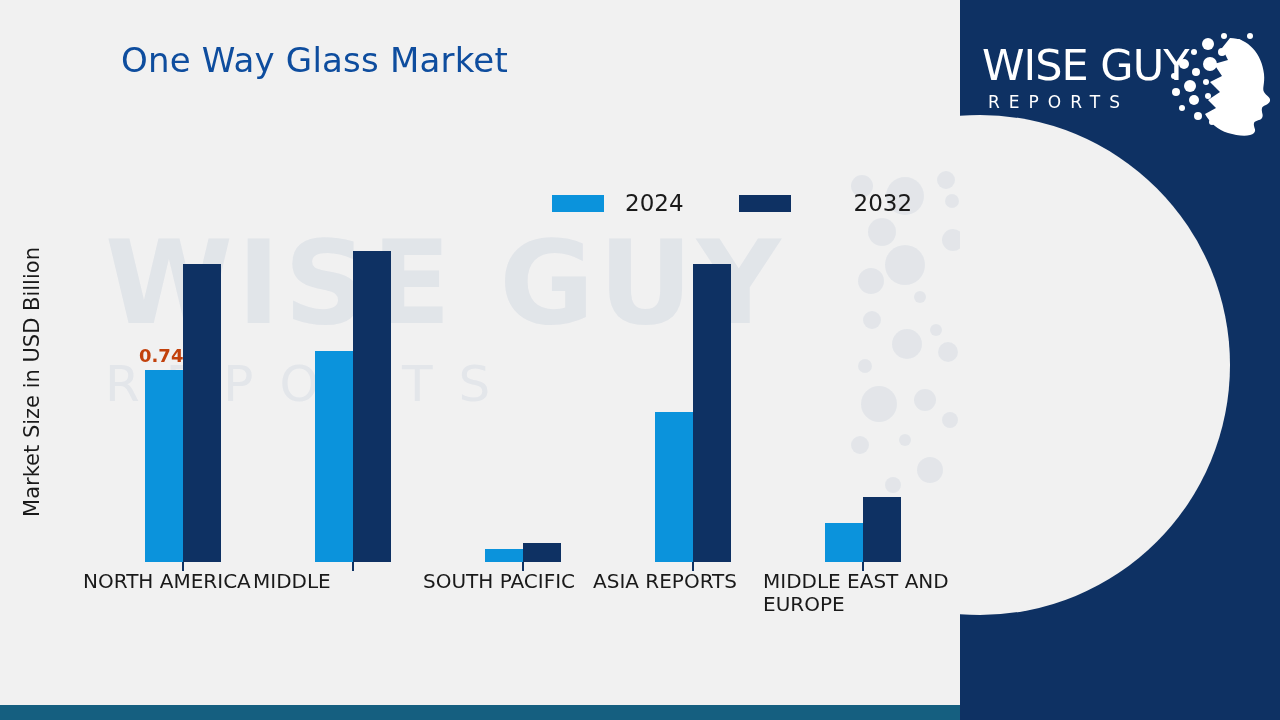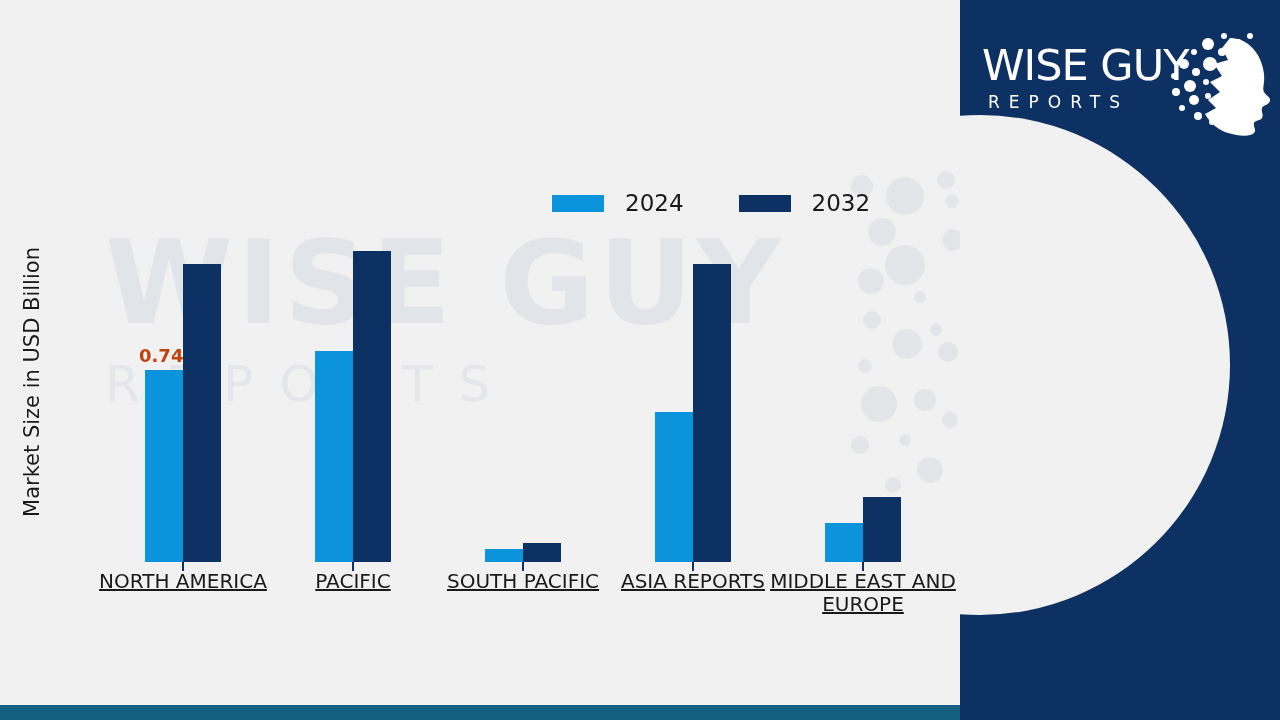--- a/index.html
+++ b/index.html
@@ -144,21 +144,21 @@
   }
   .legend {
     position: absolute;
     left: 552px;
     top: 192px;
     display: flex;
     align-items: center;
     gap: 0px;
   }
   .legend-item { display: flex; align-items: center; }
-  .legend-item + .legend-item { margin-left: 55px; }
+  .legend-item + .legend-item { margin-left: 55px; gap: 42px; }
   .legend-swatch {
     width: 52px;
     height: 17px;
     display: inline-block;
   }
   .legend-text {
     margin-left: 21px;
     font-size: 23px;
     color: #1a1a1a;
     line-height: 1;
@@ -206,25 +206,24 @@
     font-weight: 700;
     color: #c2410c;
     white-space: nowrap;
     margin-top: 8px;
   }
   .cat-label {
     position: absolute;
     top: 420px;
     width: 200px;
     left: -62px;
-    text-align: center;
+    text-align: left;
     font-size: 20px;
     color: #1a1a1a;
     line-height: 23px;
-    text-decoration: underline;
   }
 
   .bottom-strip {
     position: absolute;
     left: 0;
     top: 705px;
     width: 960px;
     height: 15px;
     background: #155f80;
   }
@@ -258,20 +257,21 @@
       <circle cx="930" cy="470" r="13"></circle>
       <circle cx="893" cy="485" r="8"></circle>
     </g>
   </svg>
 
   <div class="watermark">
     <div class="wm-main">WISE GUY</div>
     <div class="wm-sub">REPORTS</div>
   </div>
 
+  <div class="title">One Way Glass Market</div>
 
   <div class="chart">
 
     <div class="ylabel">Market Size in USD Billion</div>
 
     <div class="legend">
       <div class="legend-item">
         <span class="legend-swatch" style="background:#0b93dc"></span>
         <span class="legend-text">2024</span>
       </div>
@@ -289,21 +289,21 @@
         <div class="bar b2032" style="height:298px"></div>
         <div class="bar-label" style="bottom:196px">0.74</div>
         <div class="tick"></div>
         <div class="cat-label">NORTH AMERICA</div>
       </div>
 
       <div class="group" style="left:205px">
         <div class="bar b2024" style="height:211px"></div>
         <div class="bar b2032" style="height:311px"></div>
         <div class="tick"></div>
-        <div class="cat-label">PACIFIC</div>
+        <div class="cat-label">MIDDLE</div>
       </div>
 
       <div class="group" style="left:375px">
         <div class="bar b2024" style="height:13px"></div>
         <div class="bar b2032" style="height:19px"></div>
         <div class="tick"></div>
         <div class="cat-label">SOUTH PACIFIC</div>
       </div>
 
       <div class="group" style="left:545px">

